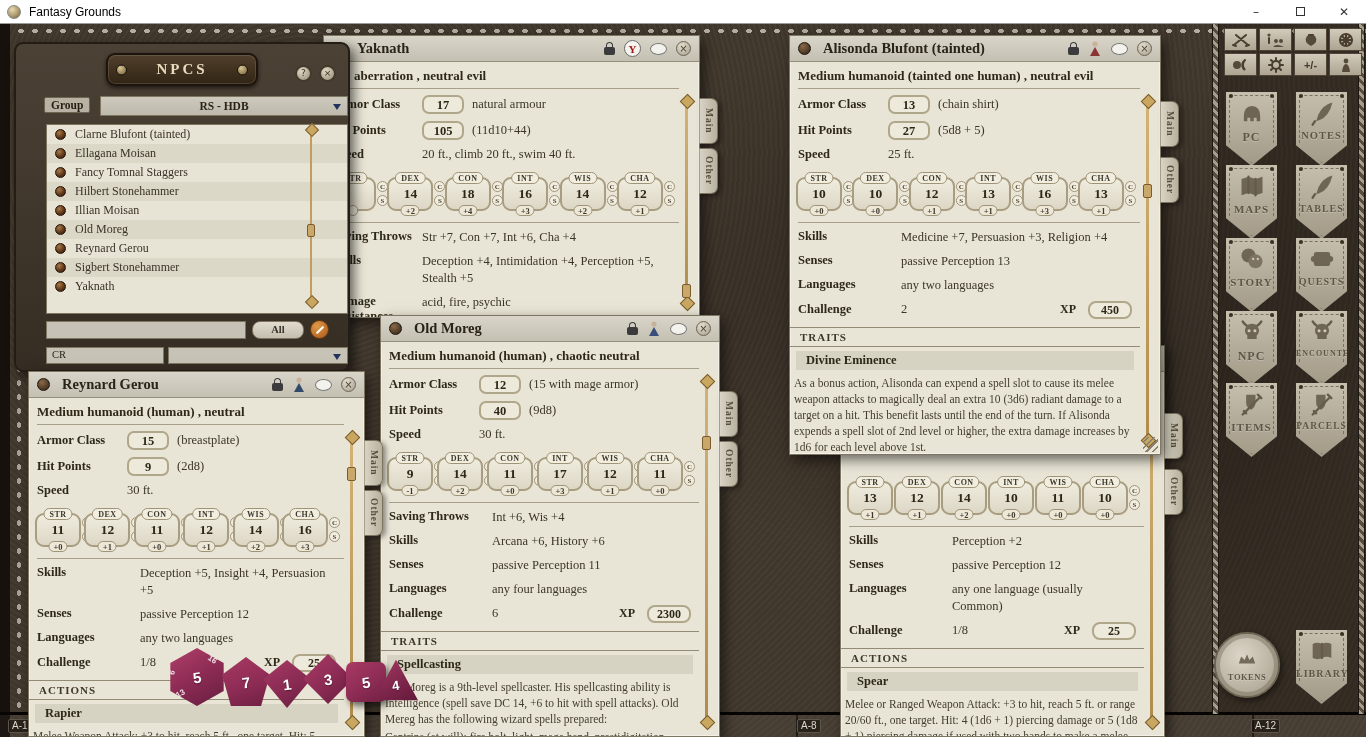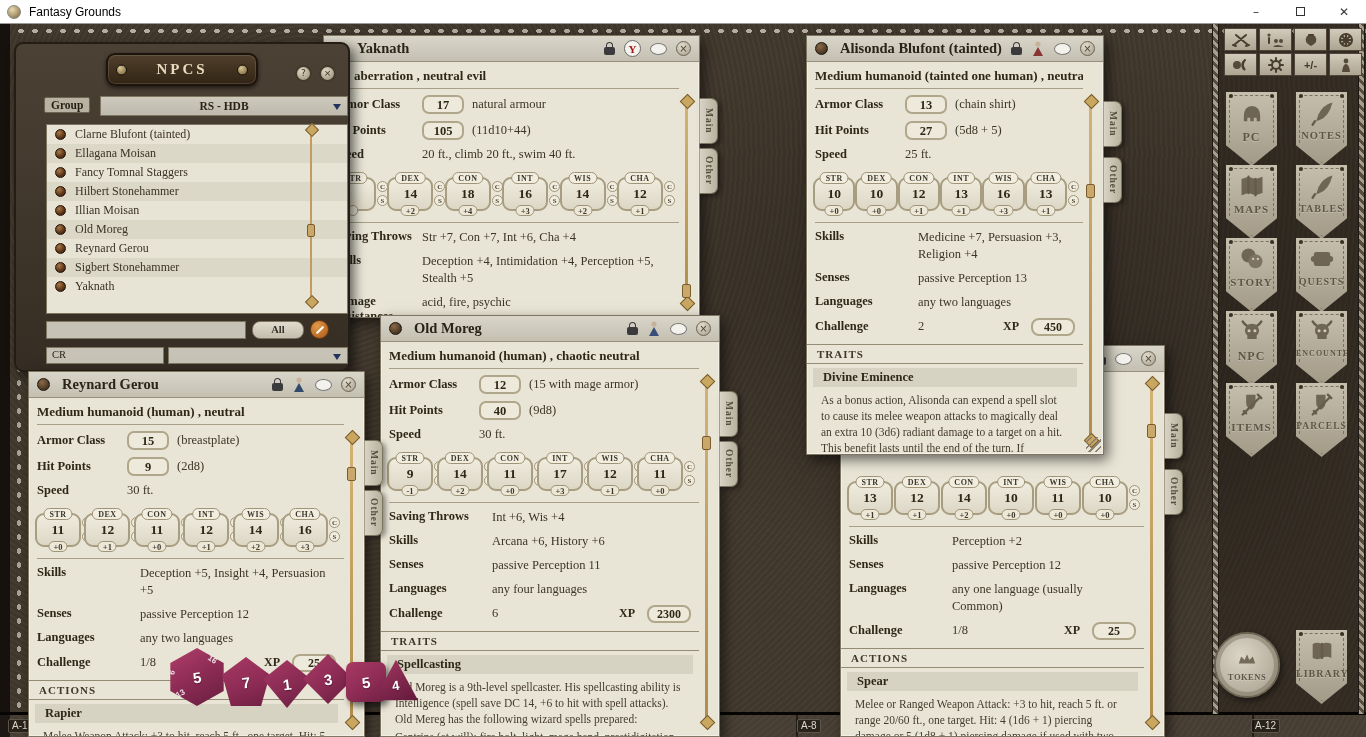--- a/index.html
+++ b/index.html
@@ -67,21 +67,21 @@
   .srow{display:flex;gap:8px;padding:2px 8px;margin:0 20px 3px 0;}
   .slabel{width:95px;font-weight:bold;font-size:12.5px;color:#2e2818;flex:0 0 auto;}
   .svalue{flex:1;font-size:12.5px;color:#3c3526;line-height:1.35;}
   .chrow{display:flex;align-items:center;gap:8px;padding:2px 8px;margin:0 20px 3px 0;}
   .chlabel{width:95px;font-weight:bold;font-size:12.5px;color:#2e2818;}
   .chval{flex:1;font-size:12.5px;color:#3c3526;}
   .xplabel{font-weight:bold;font-size:12px;color:#2e2818;margin-right:4px;}
   .xpbox{min-width:44px;height:18px;border:2px solid #b0a68a;border-radius:8px;background:#eeeadb;font-weight:bold;text-align:center;line-height:15px;font-size:12px;color:#2e2818;padding:0 4px;}
   .sect{margin:6px 20px 4px 0;border-top:1.5px solid #948b77;border-bottom:1.5px solid #948b77;padding:3px 10px;font-weight:bold;font-size:11px;letter-spacing:1px;color:#3e382b;}
   .band{background:#d7d3c3;padding:2px 10px;margin:4px 26px 4px 6px;font-weight:bold;font-size:12.5px;color:#2e2818;}
-  .para{padding:1px 14px;margin-right:22px;font-size:11.5px;line-height:1.4;color:#443c2d;}
+  .para{padding:1px 4px;margin-right:22px;font-size:11.5px;line-height:1.4;color:#443c2d;}
   .rope{position:absolute;right:11px;top:68px;bottom:16px;width:3px;background:linear-gradient(#d4b276,#b08c4c);}
   .rope::before,.rope::after{content:"";position:absolute;left:-3px;width:9px;height:9px;background:#c9a761;transform:rotate(45deg);border:1px solid #7a5c2e;}
   .rope::before{top:-8px}.rope::after{bottom:-8px}
   .rslider{position:absolute;right:8px;width:9px;height:14px;background:#caa76a;border:1px solid #7a5c2e;border-radius:2px;}
   .wtab{position:absolute;right:-19px;width:19px;height:46px;background:linear-gradient(90deg,#d8d3c4,#b7b19e);border:1px solid #7c7460;border-left:1px solid #a59d88;border-radius:0 7px 7px 0;display:flex;align-items:center;justify-content:center;box-shadow:3px 2px 5px rgba(0,0,0,.4);}
   .wtab span{writing-mode:vertical-rl;font-size:9.5px;letter-spacing:1px;color:#564e3e;font-weight:bold;}
   .grip{position:absolute;right:2px;bottom:2px;width:15px;height:15px;background:repeating-linear-gradient(135deg,transparent 0 3px,#8a8170 3px 4.5px);}
 
   
   .npcs-win{position:absolute;left:14px;top:42px;width:336px;height:330px;background:linear-gradient(#4c4135,#352d23);border:2px solid #241d15;border-radius:9px;box-shadow:4px 5px 12px rgba(0,0,0,.6);}
@@ -371,21 +371,21 @@
     <div class="rslider" style="top:78px"></div>
   </div>
   <div class="wtab" style="top:67px">
       <span>Main</span>
     </div>
   <div class="wtab" style="top:123px">
       <span>Other</span>
     </div>
 </div>
 
-<div class="fgwin" style="left:806px;top:35px;width:298px;height:420px;z-index:14">
+<div class="fgwin" style="left:789px;top:35px;width:372px;height:420px;z-index:14">
   <div class="wclip">
     <div class="wh">
       <span class="knob"></span>
       <span class="wtitle">Alisonda Blufont (tainted)</span>
       <span class="hicons">
         <span class="ic-lock"></span>
         <svg class="ic-fig" viewBox="0 0 12 16">
             <circle cx="6" cy="3" r="2.6" fill="#c9b29a"></circle>
             <path d="M1 15 L6 6 L11 15 Z" fill="#8a3434"></path>
           </svg>

